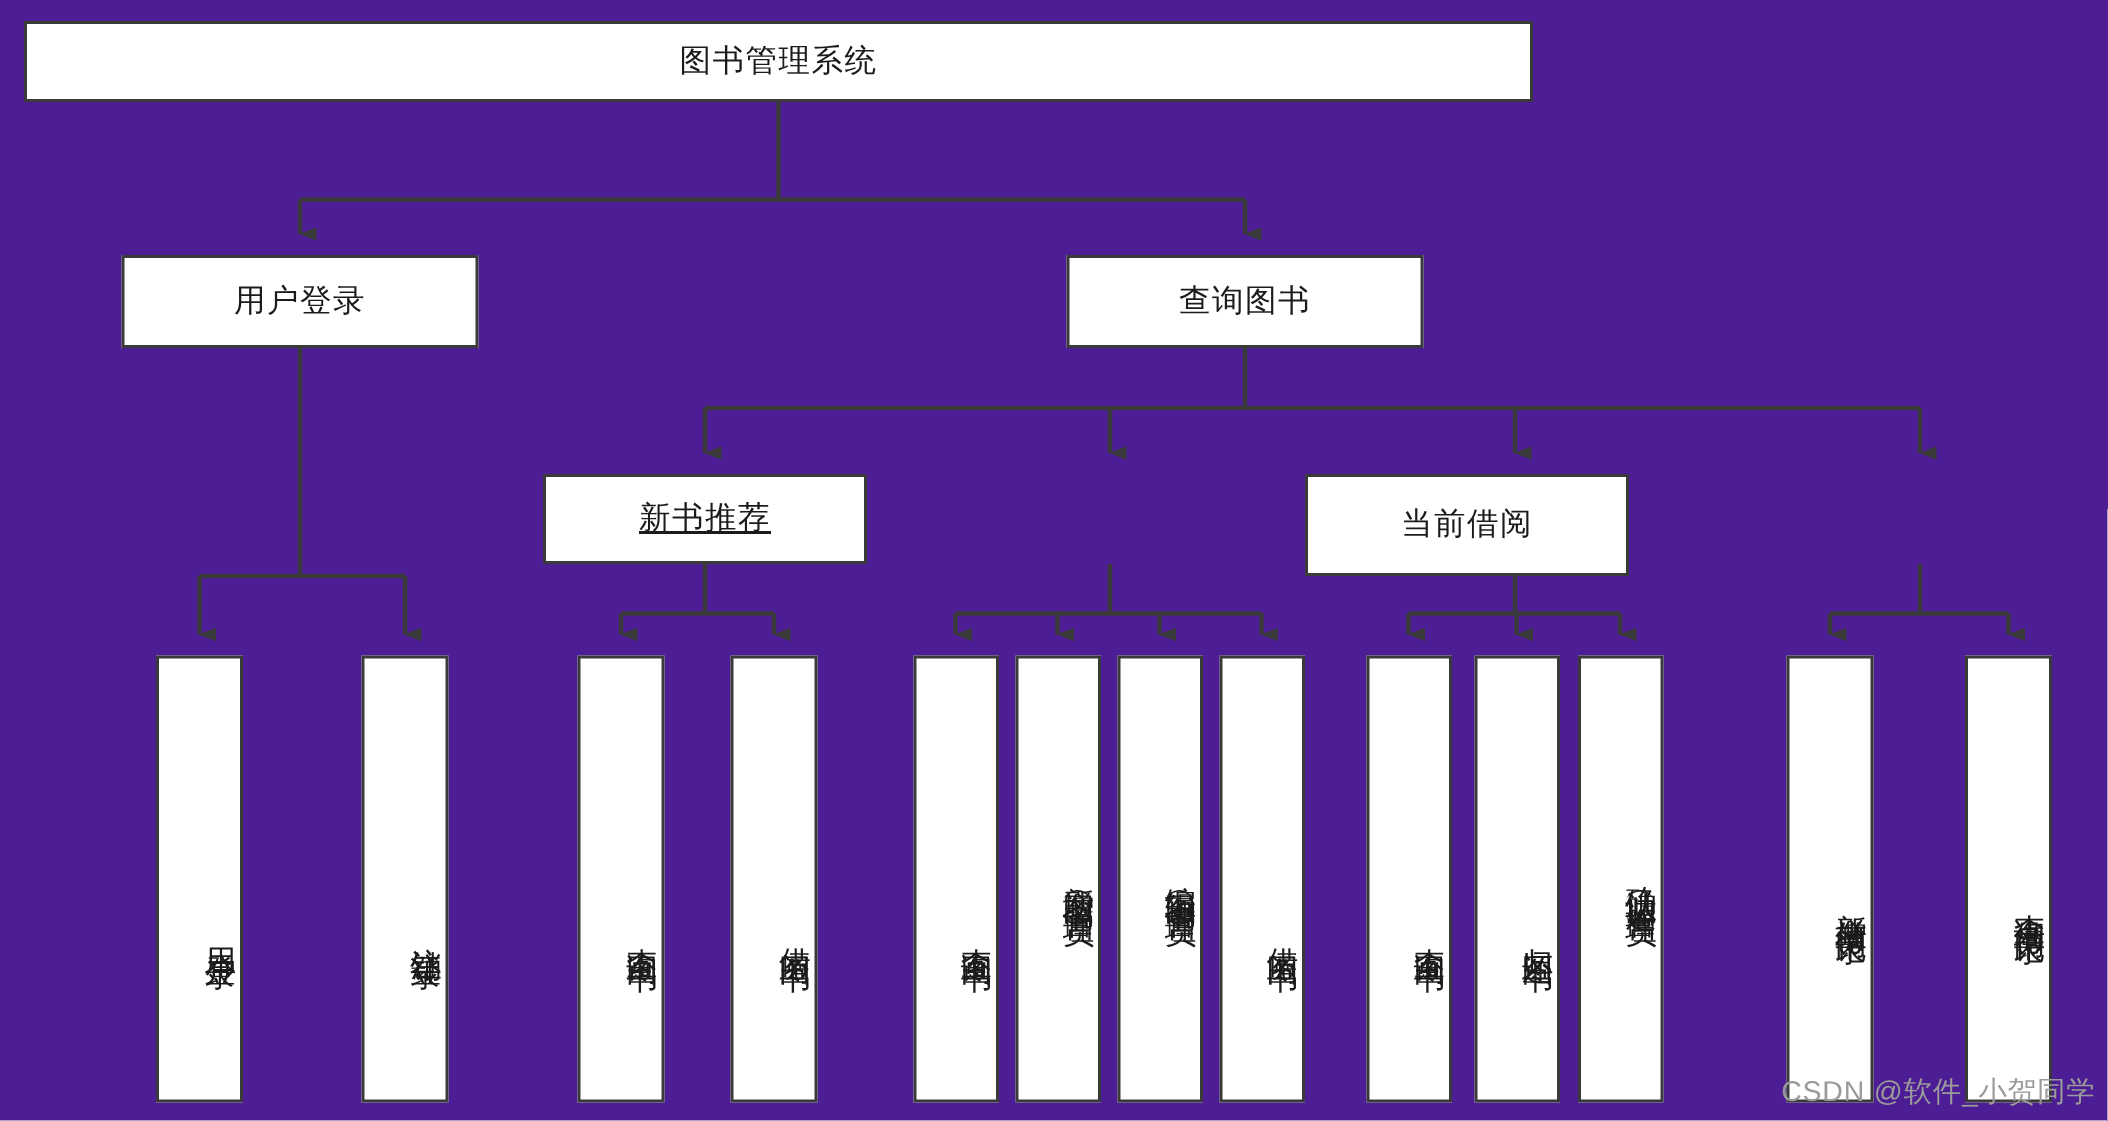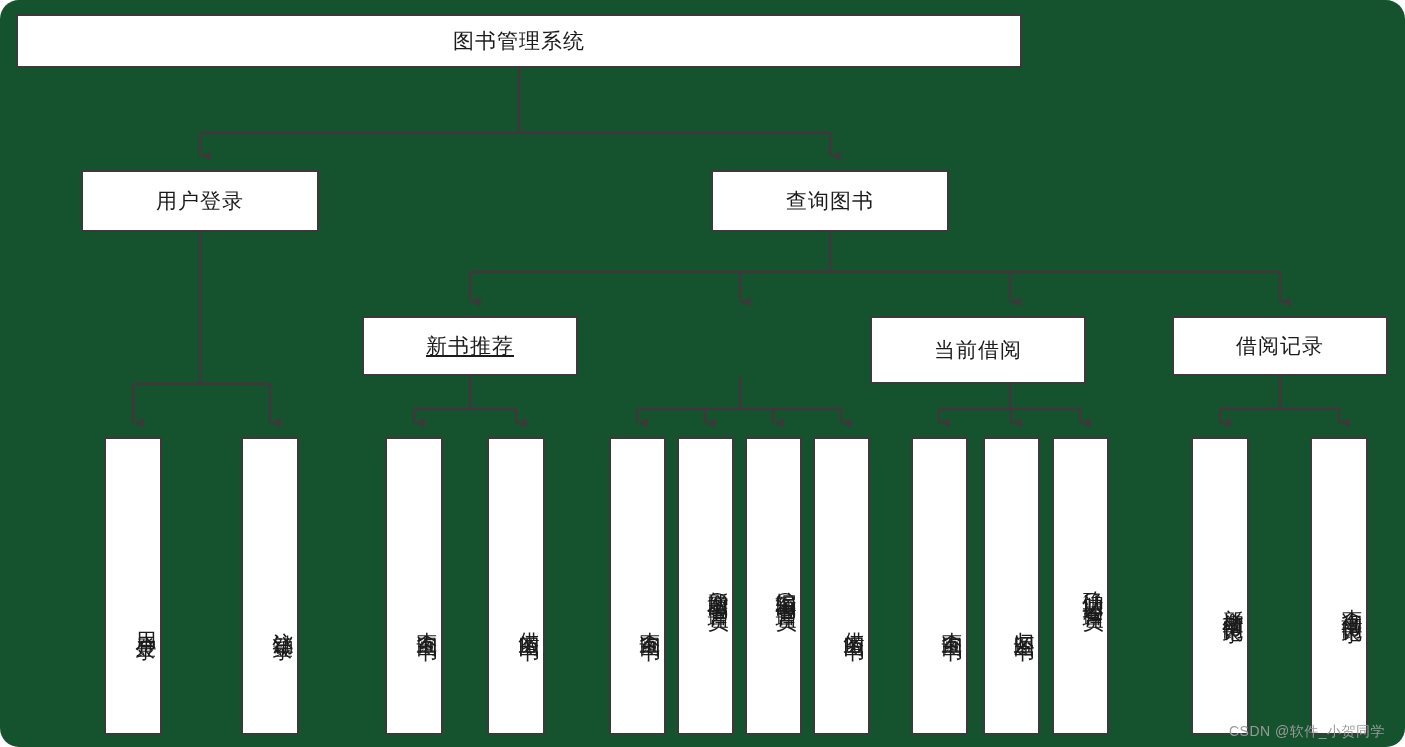--- a/index.html
+++ b/index.html
@@ -7,23 +7,22 @@
     padding: 0;
     background: #ffffff;
   }
   body {
     font-family: "Liberation Sans", "DejaVu Sans", sans-serif;
   }
   #diagram-root {
     position: relative;
     width: 1405px;
     height: 747px;
-    background: #14532d;
+    background: #4c1d95;
     overflow: hidden;
-    border-radius: 19px;
   }
   svg.wires {
     position: absolute;
     left: 0;
     top: 0;
     width: 1405px;
     height: 747px;
     pointer-events: none;
   }
   .node {
@@ -56,23 +55,23 @@
   .node-label {
     display: block;
     white-space: nowrap;
   }
   .node.vert .node-label {
     writing-mode: vertical-rl;
     text-orientation: upright;
   }
   #watermark {
     position: absolute;
-    right: 20px;
+    right: 8px;
     bottom: 6px;
-    font-size: 14px;
+    font-size: 19px;
     color: #9a9a9a;
     letter-spacing: 0.5px;
     white-space: nowrap;
   }
 </style>
 </head>
 <body>
 
 <div id="diagram-root">
 
@@ -137,23 +136,20 @@
   <div class="node horiz" style="left:711px; top:170px; width:238px; height:62px;">
     <span class="node-label">查询图书</span>
   </div>
 
   <div class="node horiz" style="left:362px; top:316px; width:216px; height:60px;text-decoration:underline;">
     <span class="node-label">新书推荐</span>
   </div>
   <div class="node horiz" style="left:870px; top:316px; width:216px; height:68px;">
     <span class="node-label">当前借阅</span>
   </div>
-  <div class="node horiz" style="left:1172px; top:316px; width:216px; height:60px;">
-    <span class="node-label">借阅记录</span>
-  </div>
 
   <div class="node vert" style="left:104px; top:437px; width:58px; height:298px; padding-top:70px;">
     <span class="node-label">用户登录</span>
   </div>
   <div class="node vert" style="left:241px; top:437px; width:58px; height:298px; padding-top:70px;">
     <span class="node-label">注销登录</span>
   </div>
 
   <div class="node vert" style="left:385px; top:437px; width:58px; height:298px; padding-top:70px;">
     <span class="node-label">查询图书</span>

